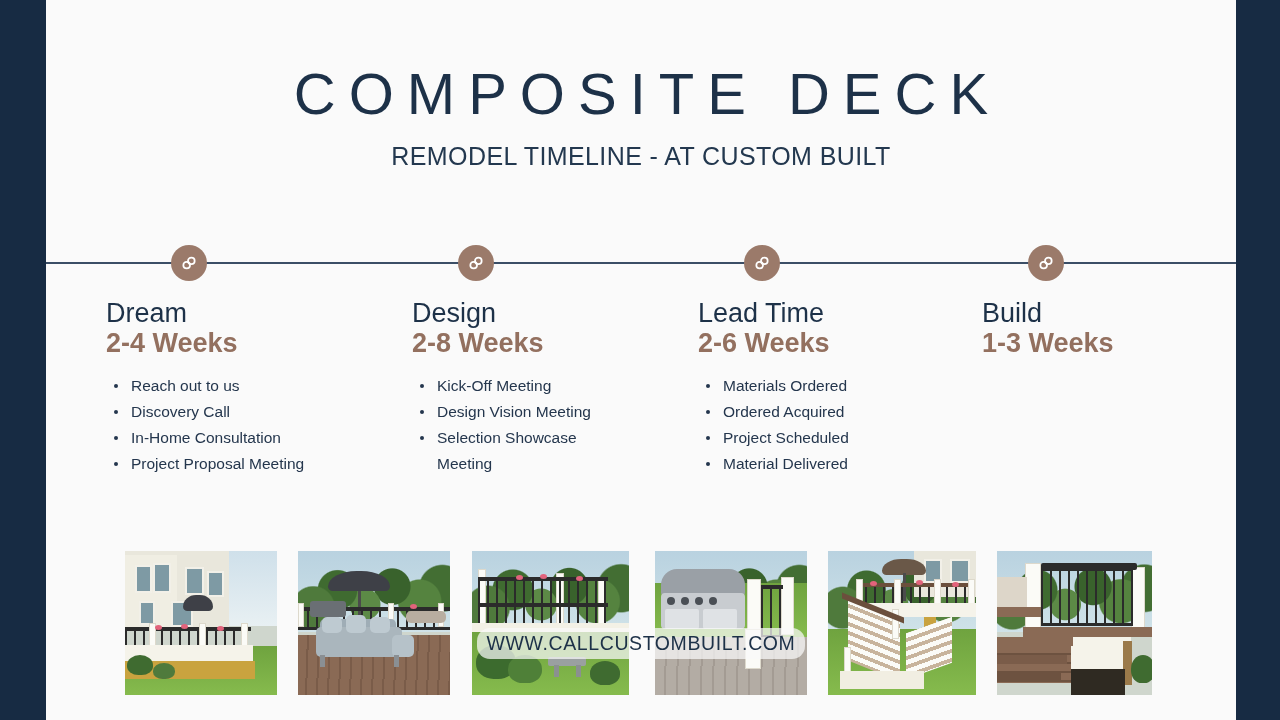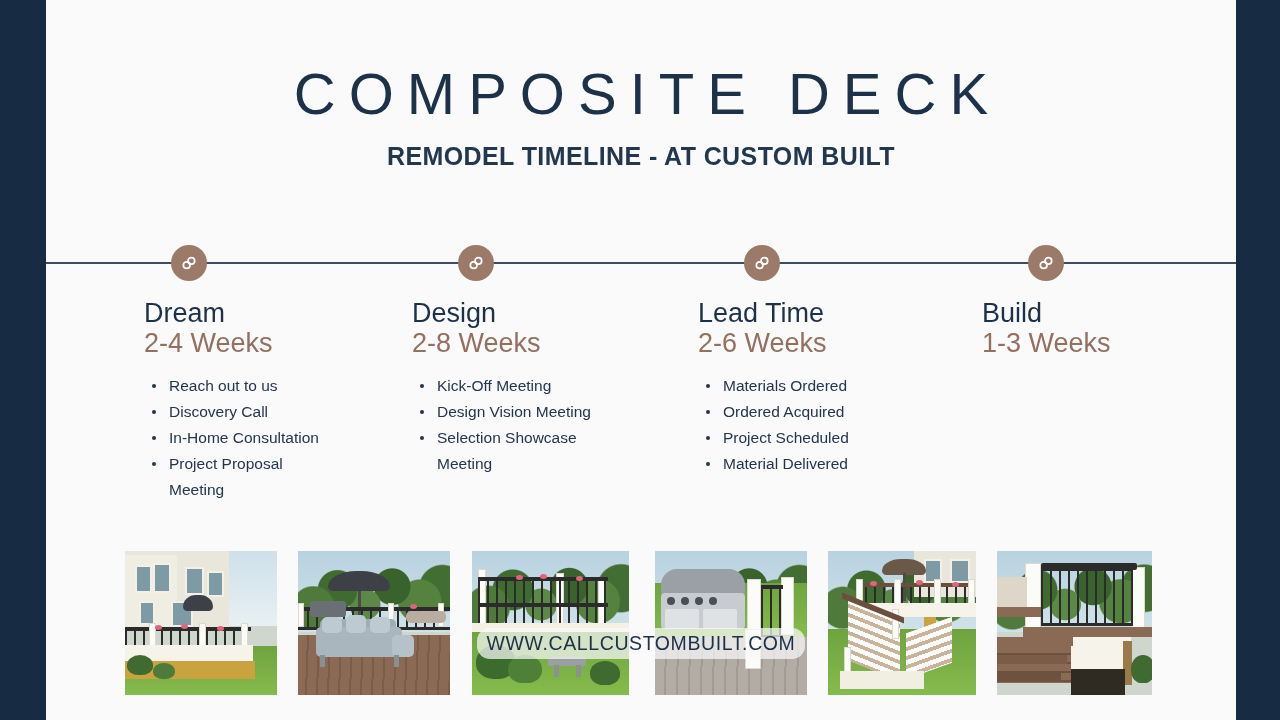--- a/index.html
+++ b/index.html
@@ -46,21 +46,21 @@
     line-height: 1.1;
     margin: 0;
     padding-left: 13px;
     white-space: nowrap;
   }
   .sub-title {
     margin: 16px 0 4px 0;
     font-size: 25px;
     letter-spacing: 0.4px;
     color: #23384f;
-    font-weight: 700;
+    font-weight: 400;
     white-space: nowrap;
   }
 
   
   .timeline-rule {
     position: absolute;
     left: 0px;
     top: 262px;
     width: 1190px;
     height: 2px;
@@ -93,37 +93,37 @@
   .columns {
     position: absolute;
     left: 0px;
     top: 298px;
     width: 1190px;
     display: flex;
   }
   .col {
     box-sizing: border-box;
   }
-  .col-0 { width: 287px; padding-left: 98px; }
+  .col-0 { width: 287px; padding-left: 60px; }
   .col-1 { width: 286px; padding-left: 79px; }
   .col-2 { width: 284px; padding-left: 79px; }
   .col-3 { width: 283px; padding-left: 79px; }
 
   .stage-name {
     font-size: 27px;
     color: #1d3148;
     font-weight: 400;
     line-height: 1.12;
     margin: 0;
     white-space: nowrap;
   }
   .stage-duration {
     font-size: 27px;
     color: #93705f;
-    font-weight: 400;
+    font-weight: 700;
     line-height: 1.12;
     margin: 0;
     white-space: nowrap;
   }
   .stage-list {
     list-style: none;
     margin: 15px 0 0 0;
     padding: 0;
   }
   .stage-list li {

